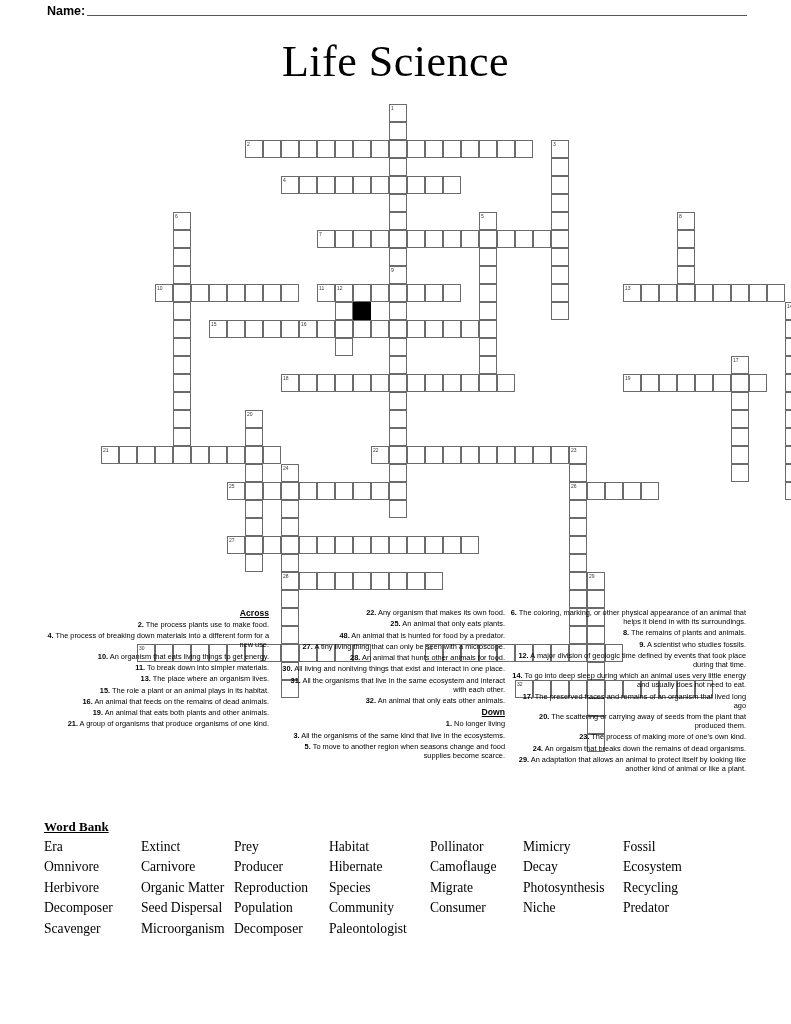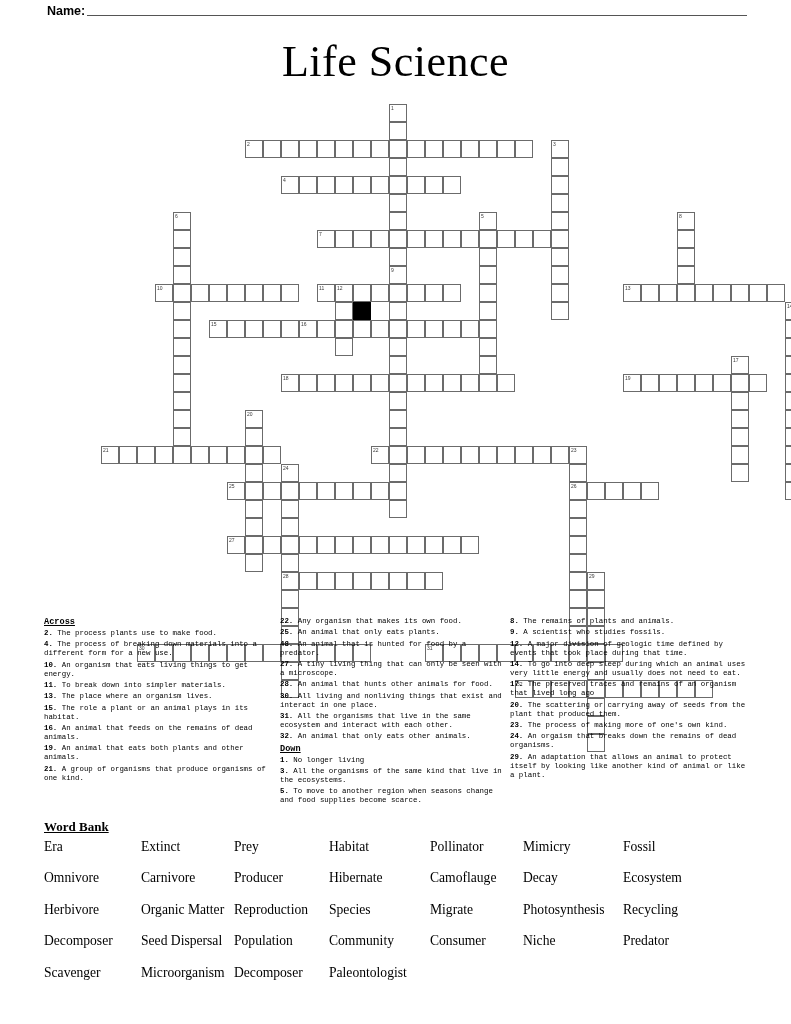--- a/index.html
+++ b/index.html
@@ -93,26 +93,26 @@
   
   #clues {
     position: absolute;
     left: 44px;
     top: 606px;
     width: 706px;
     height: 206px;
   }
   .clue-col {
     position: absolute;
-    top: 11px;
+    top: 2px;
     width: 225px;
-    font-family: Liberation Mono, monospace;
+    font-family: Liberation Sans, sans-serif;
     font-size: 7.4px;
     line-height: 9.1px;
-    text-align: left;
+    text-align: right;
   }
   .clue-col.c1 { left: 0px; }
   .clue-col.c2 { left: 236px; }
   .clue-col.c3 { left: 466px; width: 236px; }
 
   .clue-head {
     font-weight: bold;
     font-size: 8.6px;
     line-height: 11px;
     text-decoration: underline;
@@ -136,21 +136,21 @@
     font-family: "Liberation Serif", serif;
     font-size: 13px;
     line-height: 17px;
     font-weight: bold;
     text-decoration: underline;
     margin-bottom: 3px;
   }
   .wb-grid {
     display: grid;
     grid-template-columns: 97px 93px 95px 101px 93px 100px 100px;
-    row-gap: 13px;
+    row-gap: 2px;
   }
   .wb-item {
     font-family: "Liberation Serif", serif;
     font-size: 13.6px;
     line-height: 18.4px;
     white-space: nowrap;
   }
 </style>
 </head>
 <body>
@@ -548,20 +548,21 @@
       <div class="clue"><b>28.</b> An animal that hunts other animals for food.</div>
       <div class="clue"><b>30.</b> All living and nonliving things that exist and interact in one place.</div>
       <div class="clue"><b>31.</b> All the organisms that live in the same ecosystem and interact with each other.</div>
       <div class="clue"><b>32.</b> An animal that only eats other animals.</div>
       <div class="clue-head">Down</div>
       <div class="clue"><b>1.</b> No longer living</div>
       <div class="clue"><b>3.</b> All the organisms of the same kind that live in the ecosystems.</div>
       <div class="clue"><b>5.</b> To move to another region when seasons change and food supplies become scarce.</div>
     </div>
   <div class="clue-col c3">
+      <div class="clue"><b>6.</b> The coloring, marking, or other physical appearance of an animal that helps it blend in with its surroundings.</div>
       <div class="clue"><b>8.</b> The remains of plants and animals.</div>
       <div class="clue"><b>9.</b> A scientist who studies fossils.</div>
       <div class="clue"><b>12.</b> A major division of geologic time defined by events that took place during that time.</div>
       <div class="clue"><b>14.</b> To go into deep sleep during which an animal uses very little energy and usually does not need to eat.</div>
       <div class="clue"><b>17.</b> The preserved traces and remains of an organism that lived long ago</div>
       <div class="clue"><b>20.</b> The scattering or carrying away of seeds from the plant that produced them.</div>
       <div class="clue"><b>23.</b> The process of making more of one's own kind.</div>
       <div class="clue"><b>24.</b> An orgaism that breaks down the remains of dead organisms.</div>
       <div class="clue"><b>29.</b> An adaptation that allows an animal to protect itself by looking like another kind of animal or like a plant.</div>
     </div>

